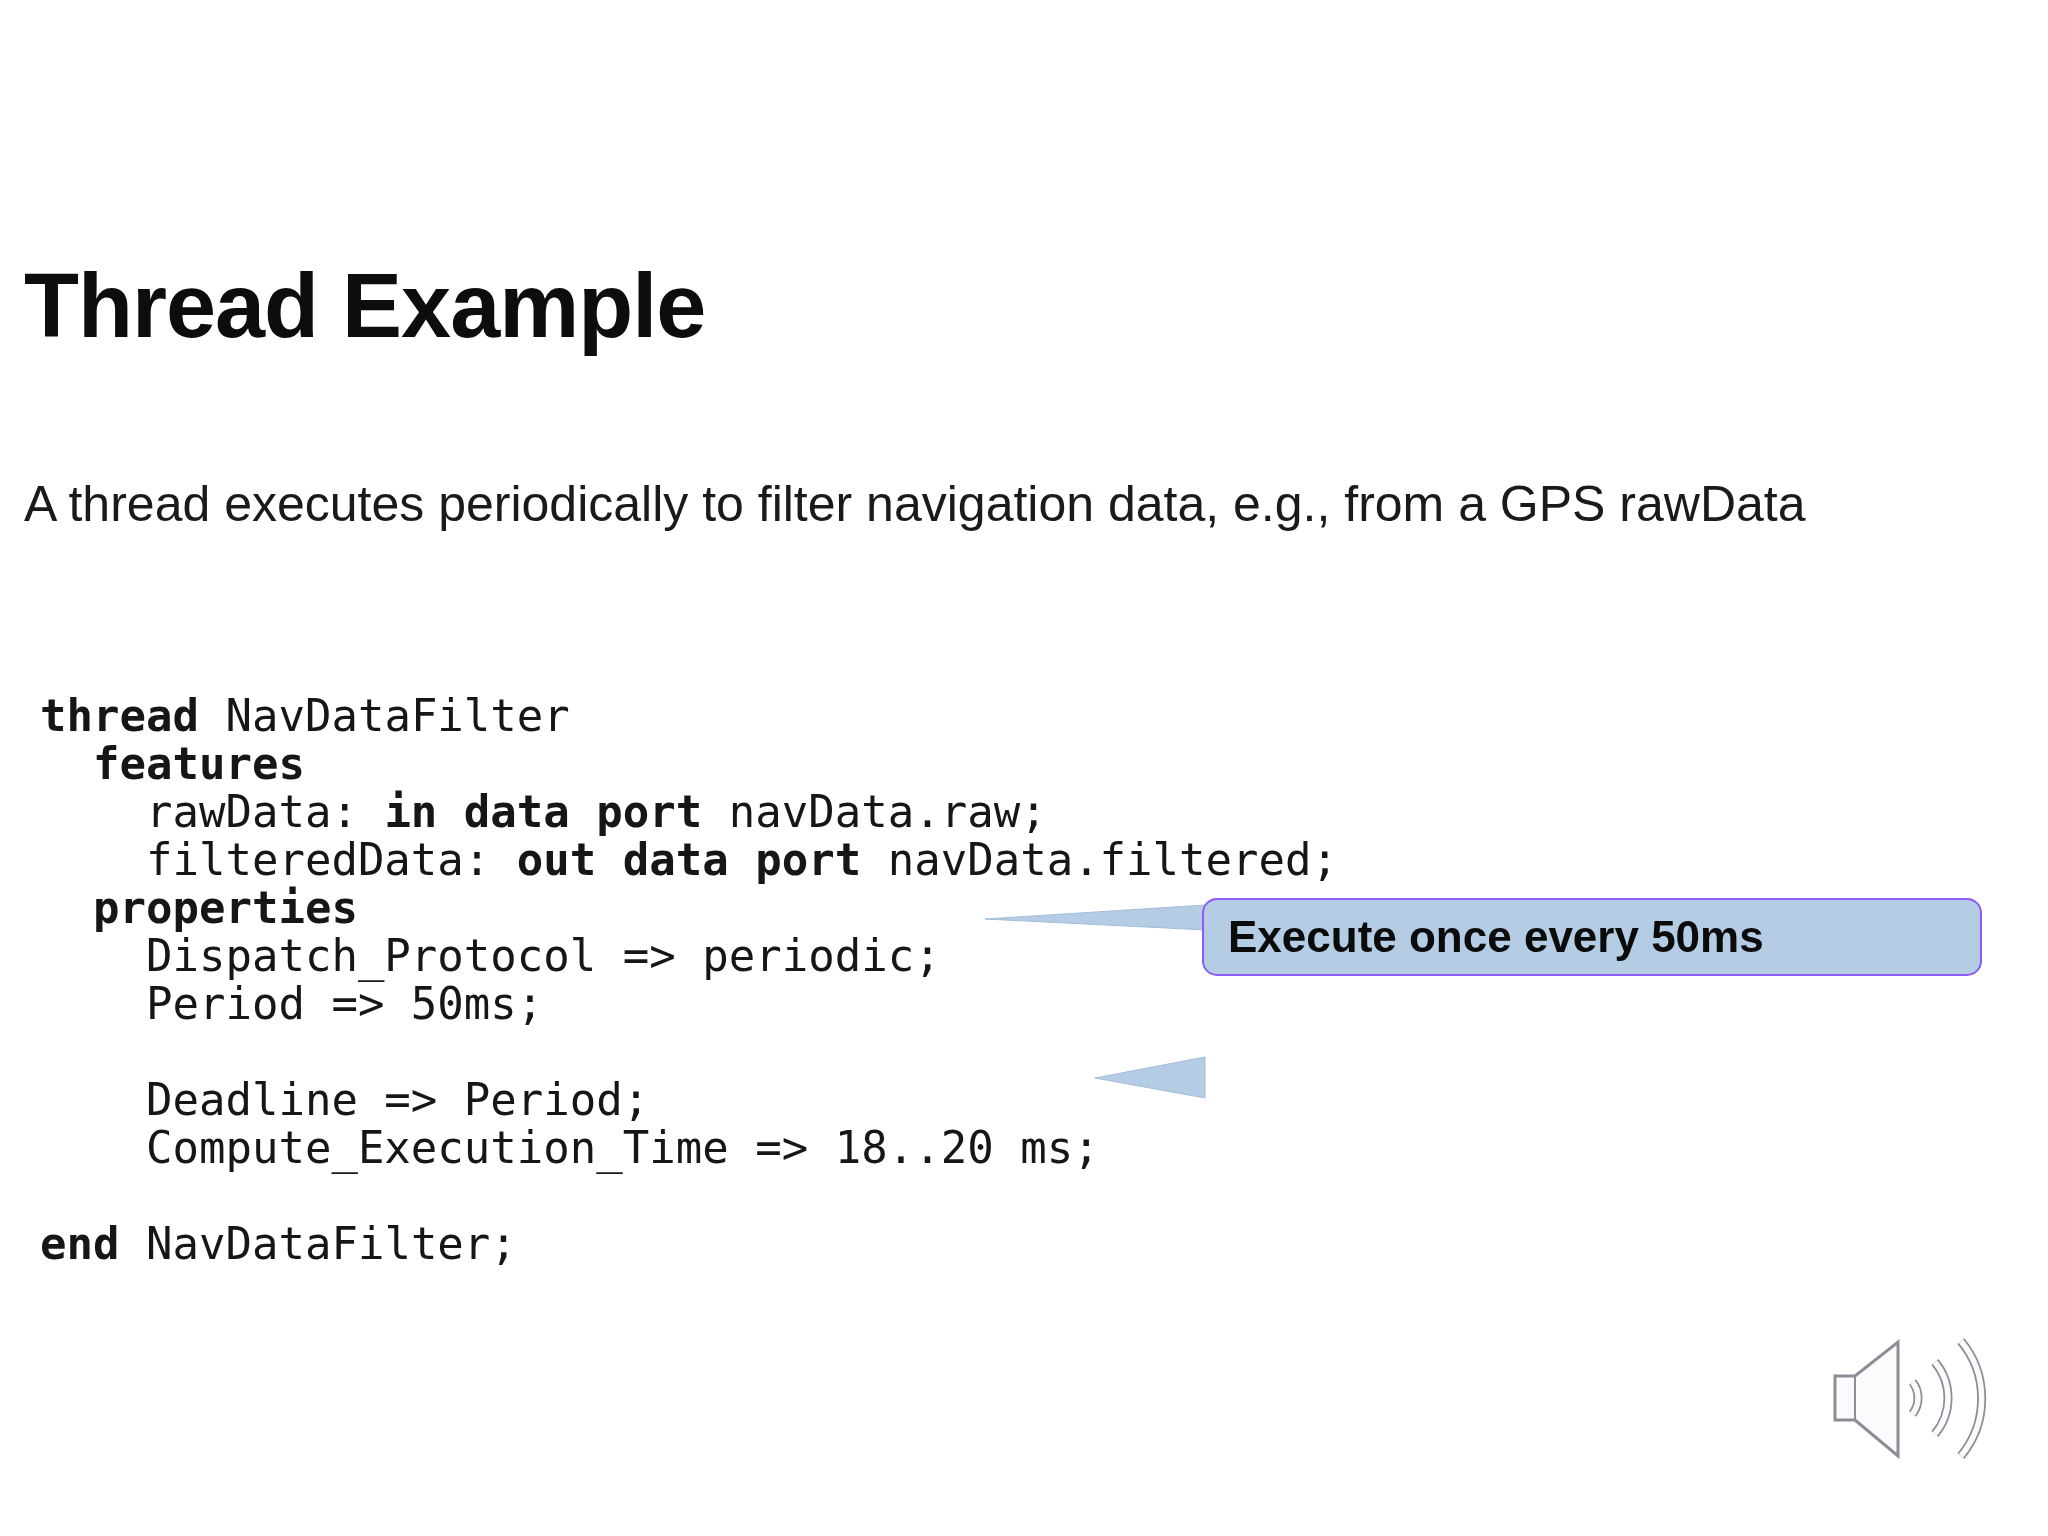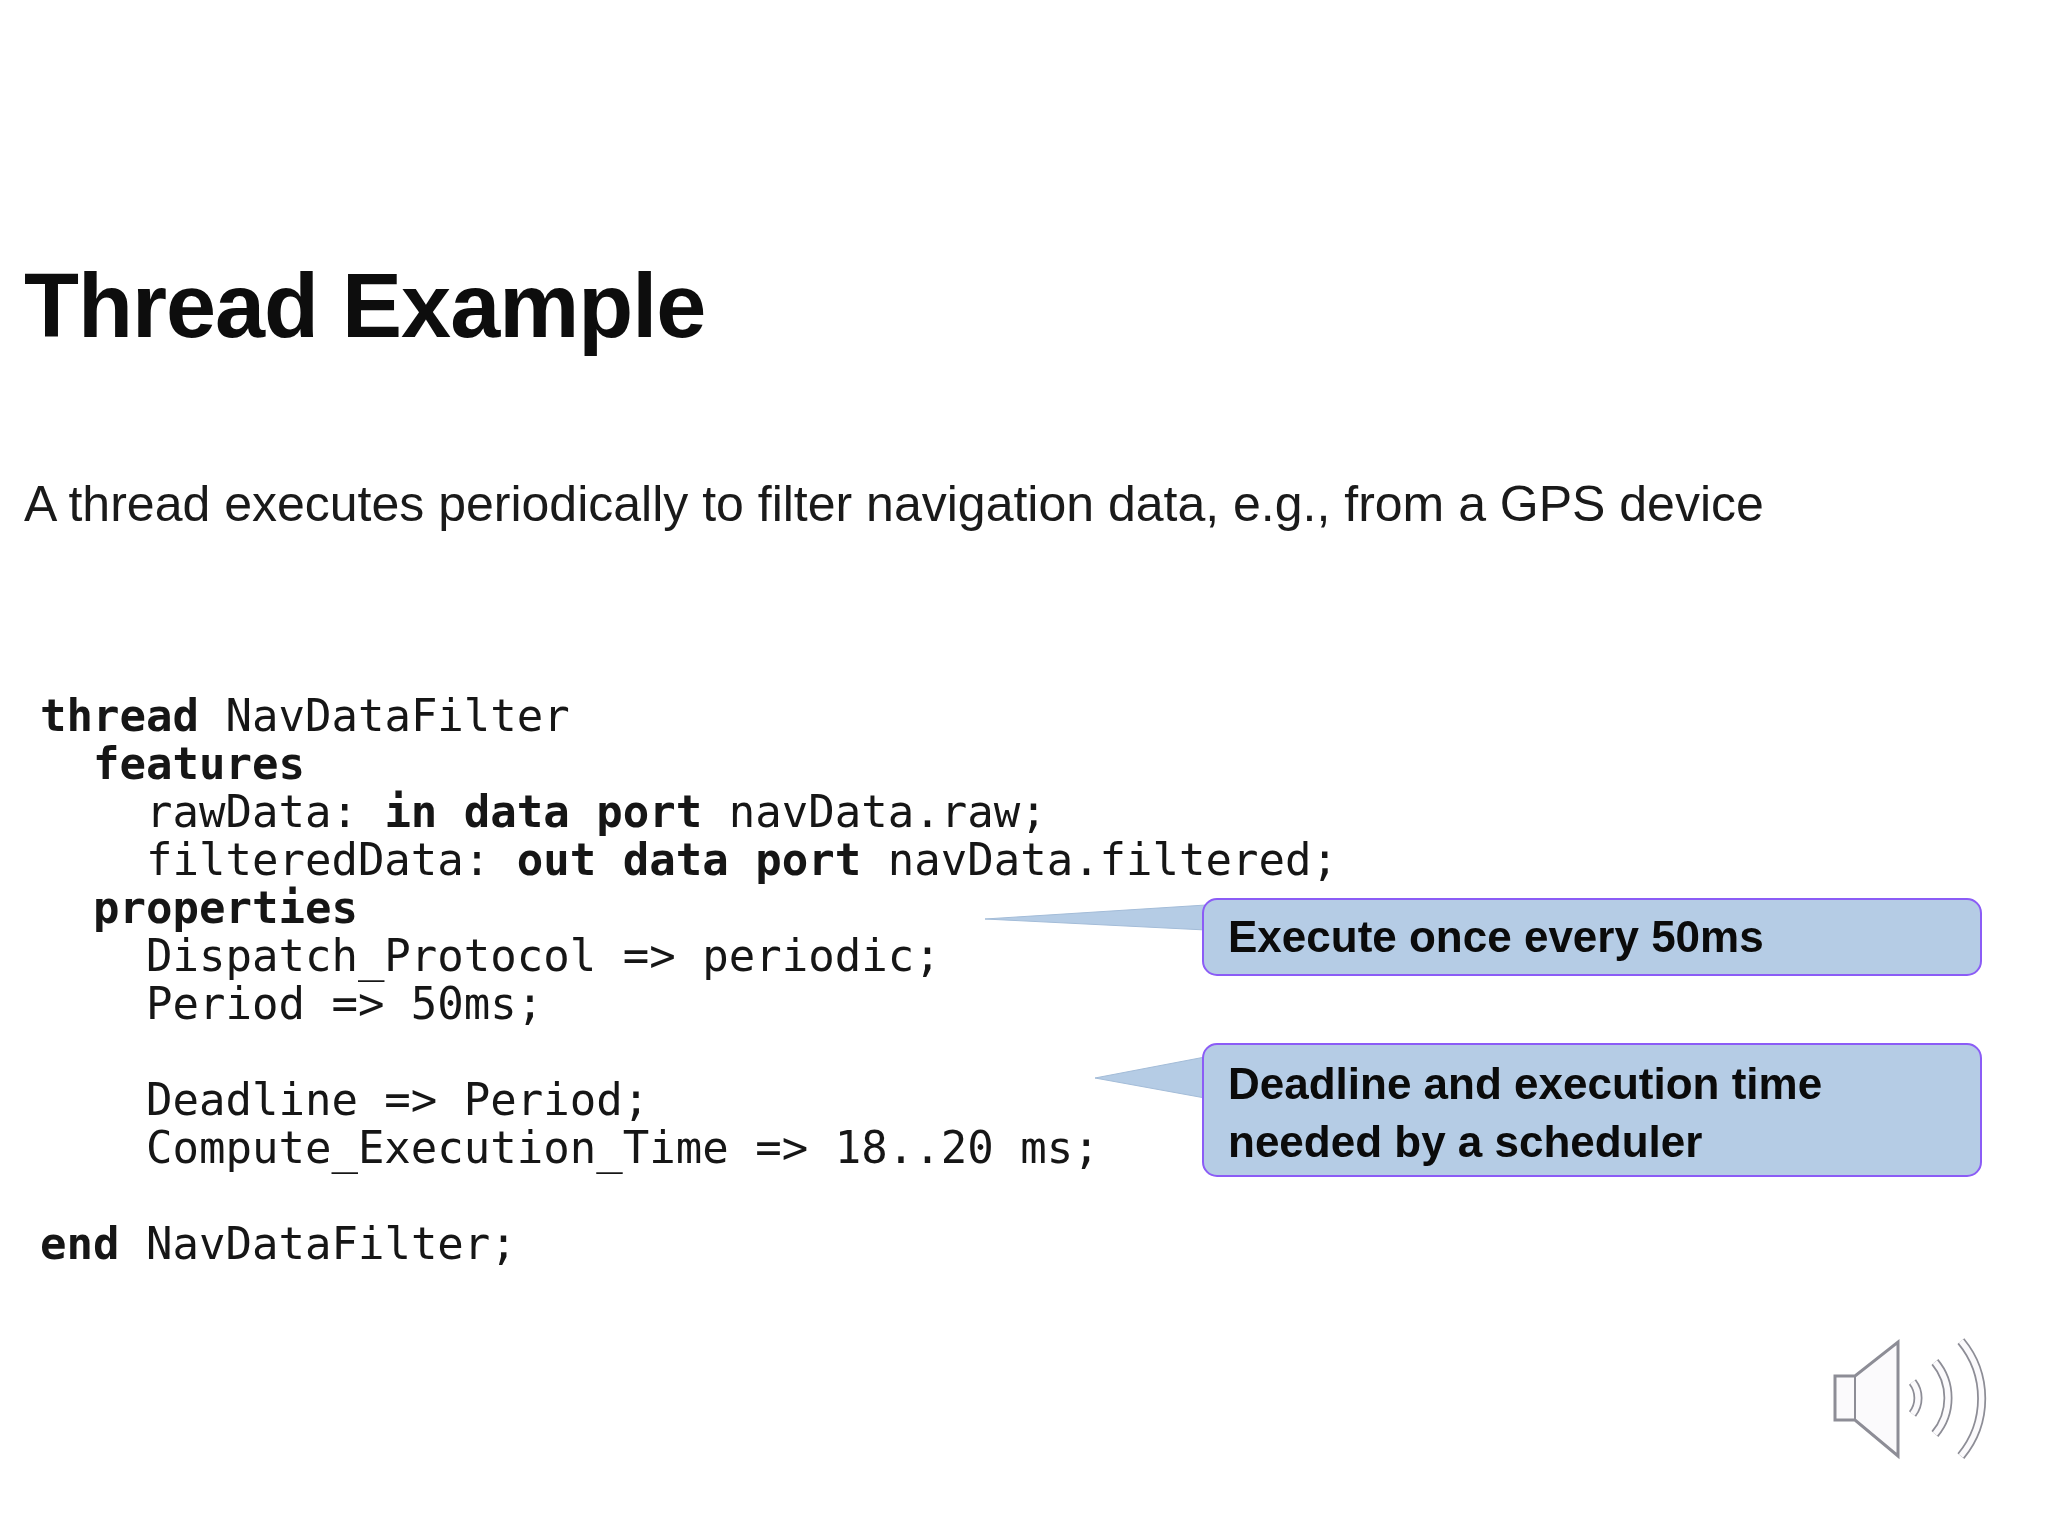--- a/index.html
+++ b/index.html
@@ -43,40 +43,36 @@
   .pointer{position:absolute;}
   .speaker{position:absolute;left:1832px;top:1338px;}
 </style>
 </head>
 <body>
 
 <div class="slide">
 
   <div class="title">Thread Example</div>
 
-  <div class="subtitle">A thread executes periodically to filter navigation data, e.g., from a GPS device</div>
+  <div class="subtitle">A thread executes periodically to filter navigation data, e.g., from a GPS rawData</div>
 
   <pre class="code" id="code-block"><div class="code-line"><span class="kw">thread</span><span> NavDataFilter</span></div><div class="code-line"><span>  </span><span class="kw">features</span></div><div class="code-line"><span>    rawData: </span><span class="kw">in data port</span><span> navData.raw;</span></div><div class="code-line"><span>    filteredData: </span><span class="kw">out data port</span><span> navData.filtered;</span></div><div class="code-line"><span>  </span><span class="kw">properties</span></div><div class="code-line"><span>    Dispatch_Protocol =&gt; periodic;</span></div><div class="code-line"><span>    Period =&gt; 50ms;</span></div><div class="code-line"><span></span></div><div class="code-line"><span>    Deadline =&gt; Period;</span></div><div class="code-line"><span>    Compute_Execution_Time =&gt; 18..20 ms;</span></div><div class="code-line"><span></span></div><div class="code-line"><span class="kw">end</span><span> NavDataFilter;</span></div></pre>
 
   <svg class="pointer" style="left:980px;top:900px;" width="228" height="36" viewBox="0 0 228 36">
     <polygon points="226,5 226,30 5,19" fill="#b5cce5" stroke="#a3bcd8" stroke-width="1"></polygon>
   </svg>
 
   <div class="callout callout-1">
     <span class="co-line">Execute once every 50ms</span>
   </div>
 
   <svg class="pointer" style="left:1088px;top:1052px;" width="120" height="52" viewBox="0 0 120 52">
     <polygon points="117,5 117,46 7,26" fill="#b5cce5" stroke="#a3bcd8" stroke-width="1"></polygon>
   </svg>
 
-  <div class="callout callout-2">
-    <div class="co-line">Deadline and execution time</div>
-    <div class="co-line">needed by a scheduler</div>
-  </div>
 
   <svg class="speaker" width="170" height="124" viewBox="0 0 170 124">
     <g fill="none" stroke="#8d8d96" stroke-width="3">
       <polygon points="3,38 23,38 66,4 66,118 23,82 3,82" fill="#fbfafc" stroke-linejoin="miter"></polygon>
       <line x1="23" y1="38" x2="23" y2="82" stroke-width="2"></line>
     </g>
 
     <g fill="none">
       <path d="M 80.5 44 A 26 26 0 0 1 80.5 76" stroke="#8d8d96" stroke-width="9"></path>
       <path d="M 80.5 44 A 26 26 0 0 1 80.5 76" stroke="#fbfafc" stroke-width="5.5"></path>

